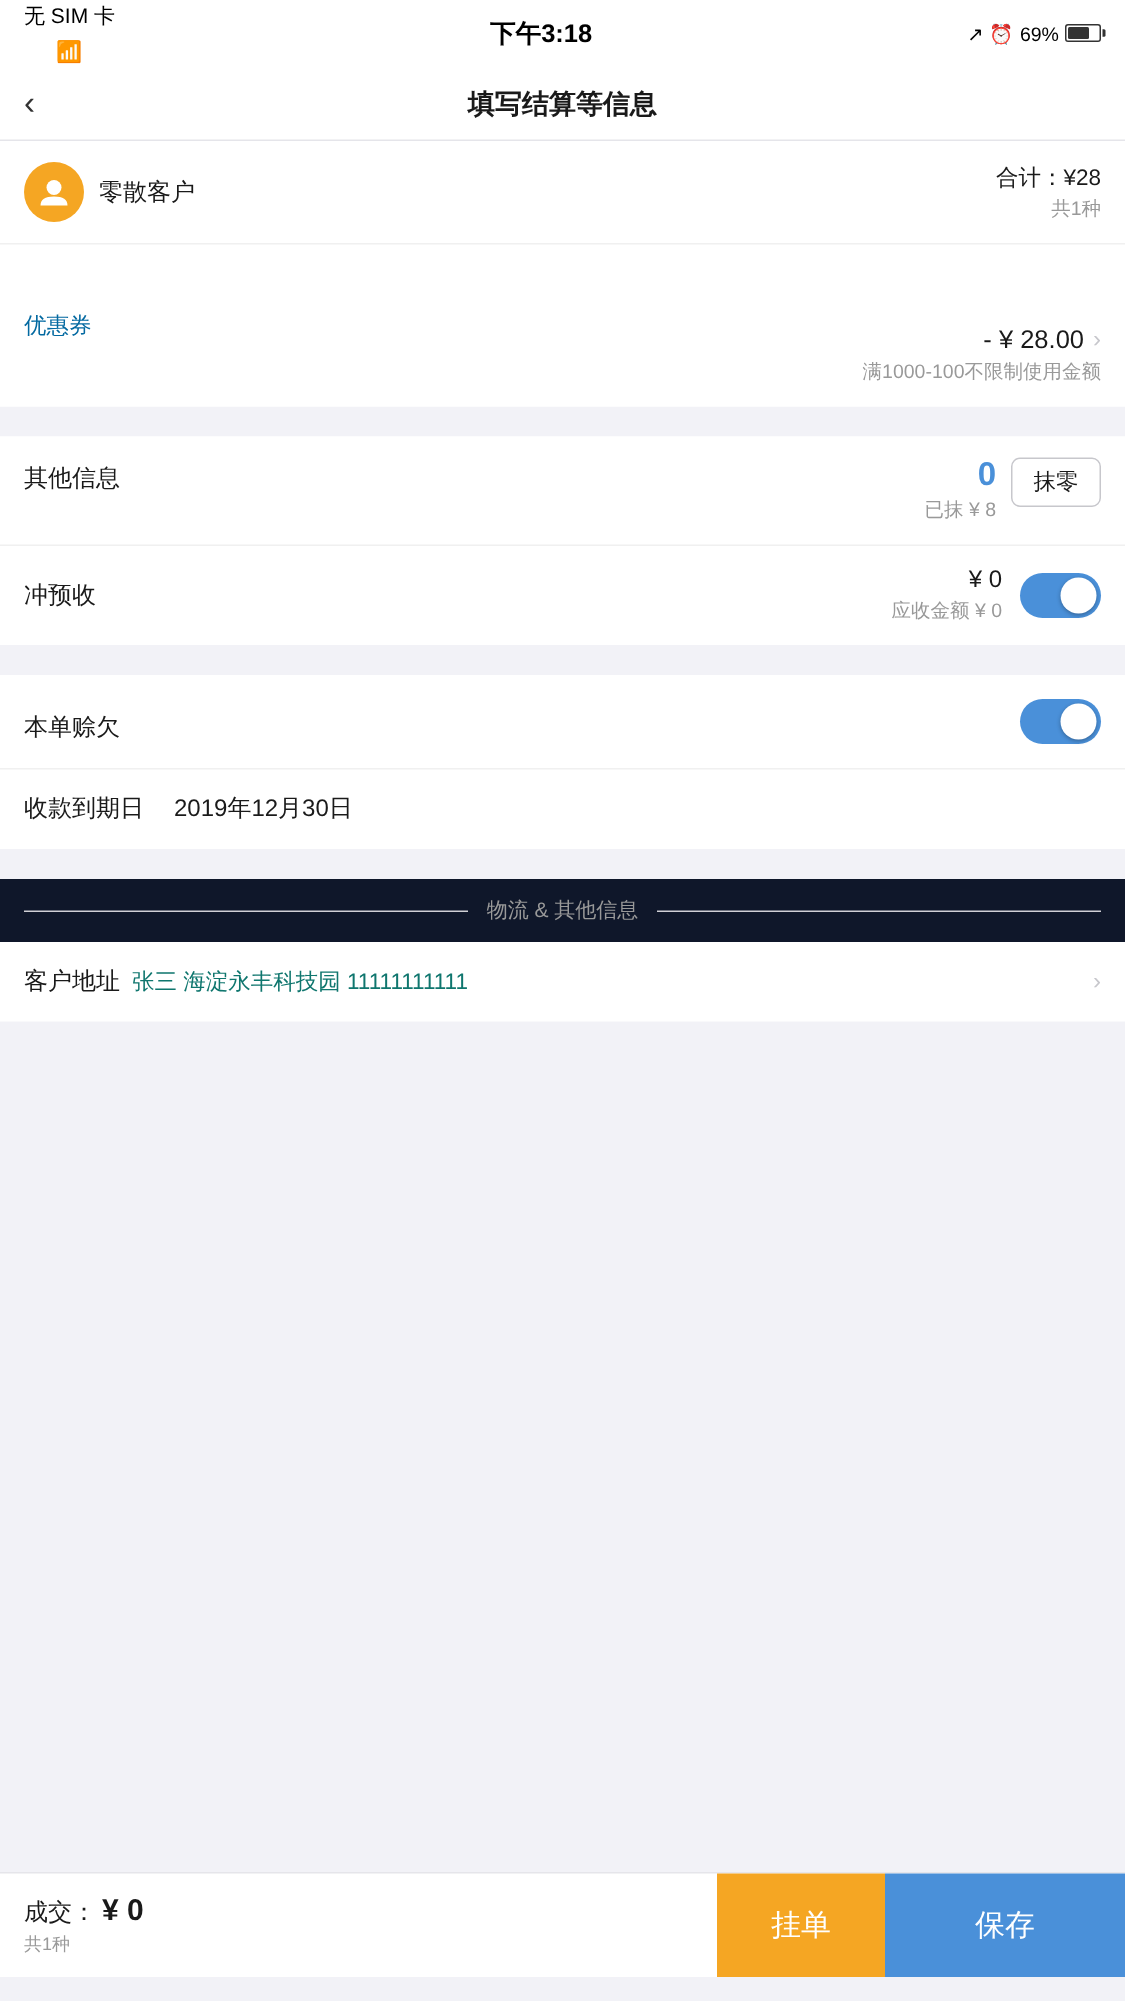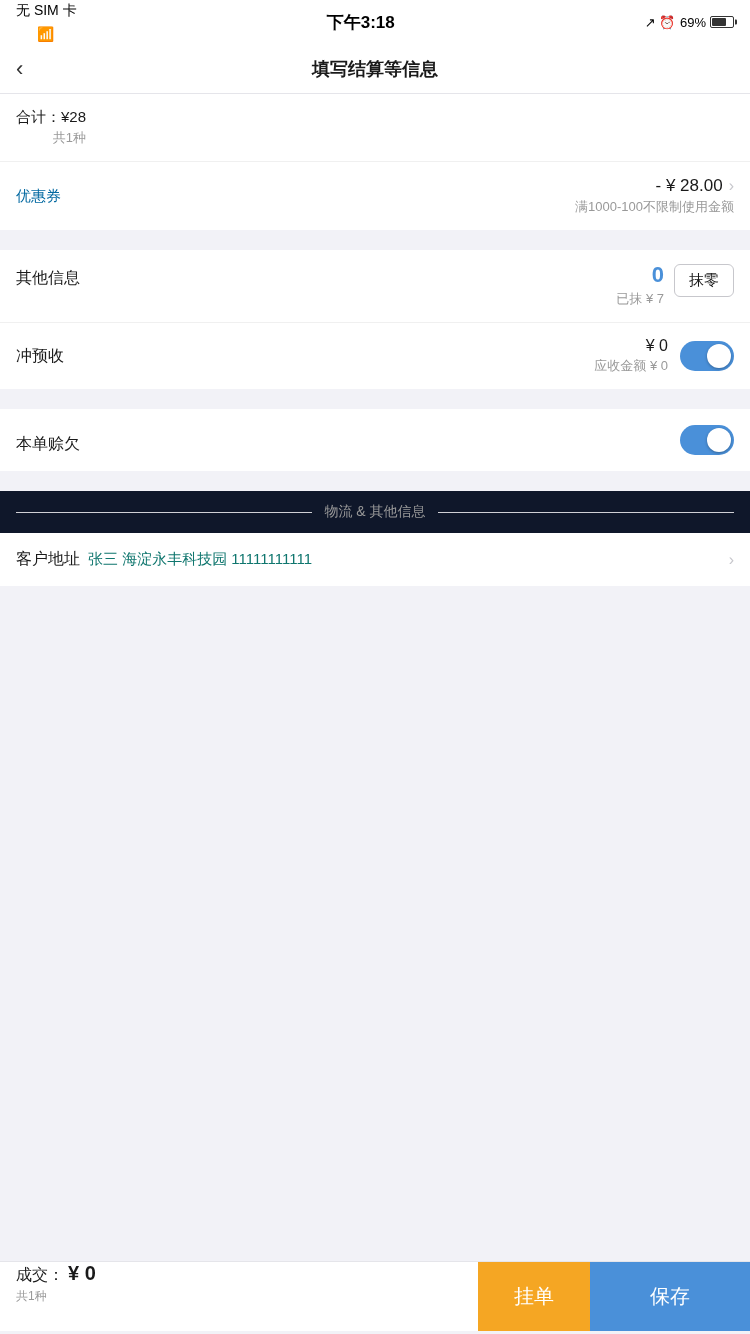--- a/index.html
+++ b/index.html
@@ -109,21 +109,21 @@
       background: #fff;
       padding: 14px 16px;
       display: flex;
       align-items: center;
       justify-content: space-between;
       border-top: 1px solid #f0f0f0;
     }
     .coupon-label { font-size: 15px; color: #0369a1; }
     .coupon-amount { font-size: 17px; color: #1a1a1a; font-weight: 500; }
     .coupon-desc { font-size: 13px; color: #999; margin-top: 2px; text-align: right; }
-    .coupon-right-wrap { text-align: right; }
+    .coupon-right-wrap { text-align: right; margin-top: 40px; }
     .chevron { color: #c7c7cc; font-size: 16px; }
 
     
     .section-divider {
       height: 10px;
       background: #f2f2f7;
     }
 
     
     .amount-row {
@@ -241,26 +241,26 @@
     
     .empty-space {
       background: #f2f2f7;
       flex: 1;
       min-height: 160px;
     }
 
     
     .bottom-bar {
       position: fixed;
-      bottom: 3px;
+      bottom: 16px;
       width: 750px;
       height: 70px;
       background: #fff;
       display: flex;
-      align-items: flex-start;
+      align-items: center;
       border-top: 1px solid #e5e5ea;
     }
     .bottom-info {
       flex: 1;
       padding: 0 16px;
     }
     .bottom-actions {
       display: flex;
       height: 100%;
     }
@@ -315,20 +315,29 @@
 
 <div class="nav-bar">
   <span class="nav-back">‹</span>
   <span class="nav-title">填写结算等信息</span>
 </div>
 
 <div class="main-content">
 
   <div class="section">
     <div class="customer-row">
+      <div class="customer-left">
+        <div class="customer-avatar">
+          <svg width="22" height="22" viewBox="0 0 22 22" fill="white">
+            <circle cx="11" cy="8" r="5"></circle>
+            <path d="M2 20 Q2 14 11 14 Q20 14 20 20" fill="white"></path>
+          </svg>
+        </div>
+        <span class="customer-name">零散客户</span>
+      </div>
       <div class="customer-right">
         <div class="customer-total">合计：¥28</div>
         <div class="customer-count">共1种</div>
       </div>
     </div>
 
     <div class="coupon-row">
       <span class="coupon-label">优惠券</span>
       <div class="coupon-right-wrap">
         <div style="display:flex;align-items:center;gap:6px;justify-content:flex-end;">
@@ -341,21 +350,21 @@
   </div>
 
   <div class="section-divider"></div>
 
   <div class="section">
     <div class="amount-row">
       <span class="row-label">其他信息</span>
       <div class="amount-right">
         <div class="amount-right-wrap">
           <div class="amount-value">0</div>
-          <div class="amount-sub">已抹  ¥ 7</div>
+          <div class="amount-sub">已抹  ¥ 8</div>
         </div>
         <button class="round-btn">抹零</button>
       </div>
     </div>
 
     <div class="precollect-row">
       <span class="precollect-left">冲预收</span>
       <div class="precollect-right">
         <div class="precollect-amounts">
           <div class="precollect-value">¥ 0</div>
@@ -371,20 +380,24 @@
   <div class="section-divider"></div>
 
   <div class="section">
     <div class="debt-row">
       <span class="debt-label">本单赊欠</span>
       <div class="toggle">
         <div class="toggle-knob"></div>
       </div>
     </div>
 
+    <div class="duedate-row">
+      <span class="duedate-label">收款到期日</span>
+      <span class="duedate-value">2019年12月30日</span>
+    </div>
   </div>
 
   <div class="section-divider"></div>
 
   <div class="logistics-header">
     <div class="logistics-divider-line"></div>
     <span class="logistics-title">物流 &amp; 其他信息</span>
     <div class="logistics-divider-line"></div>
   </div>
 

